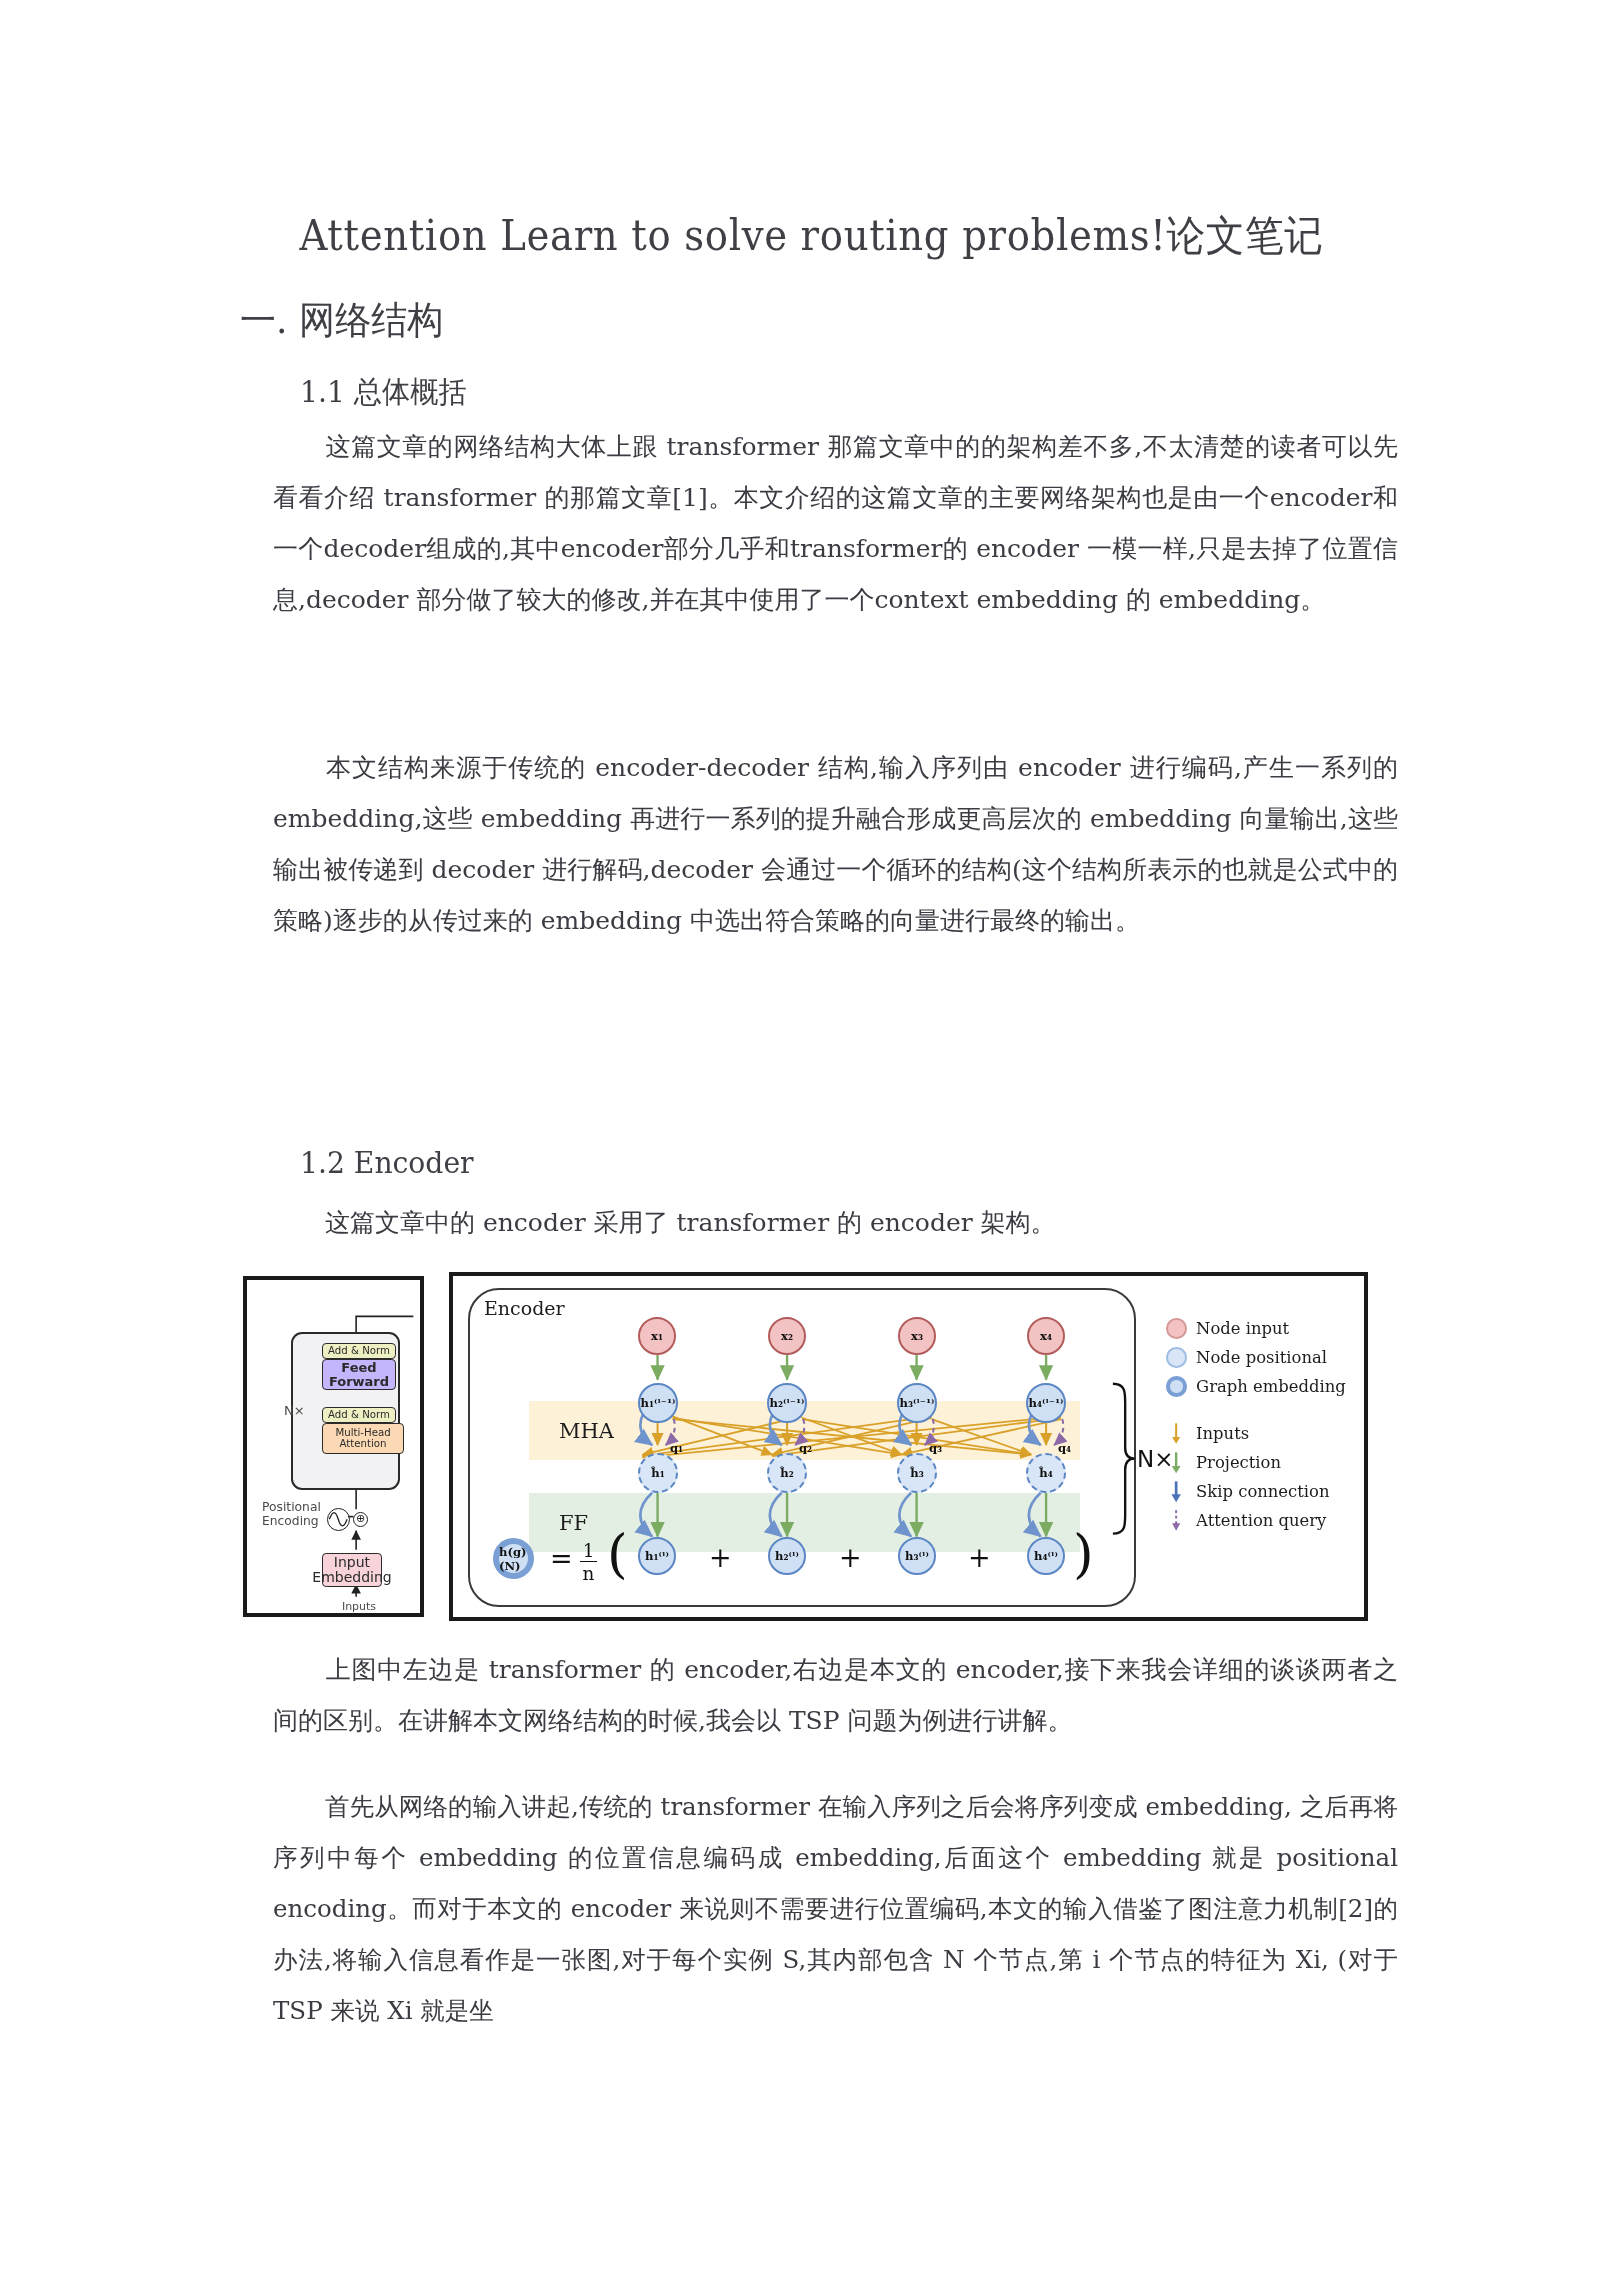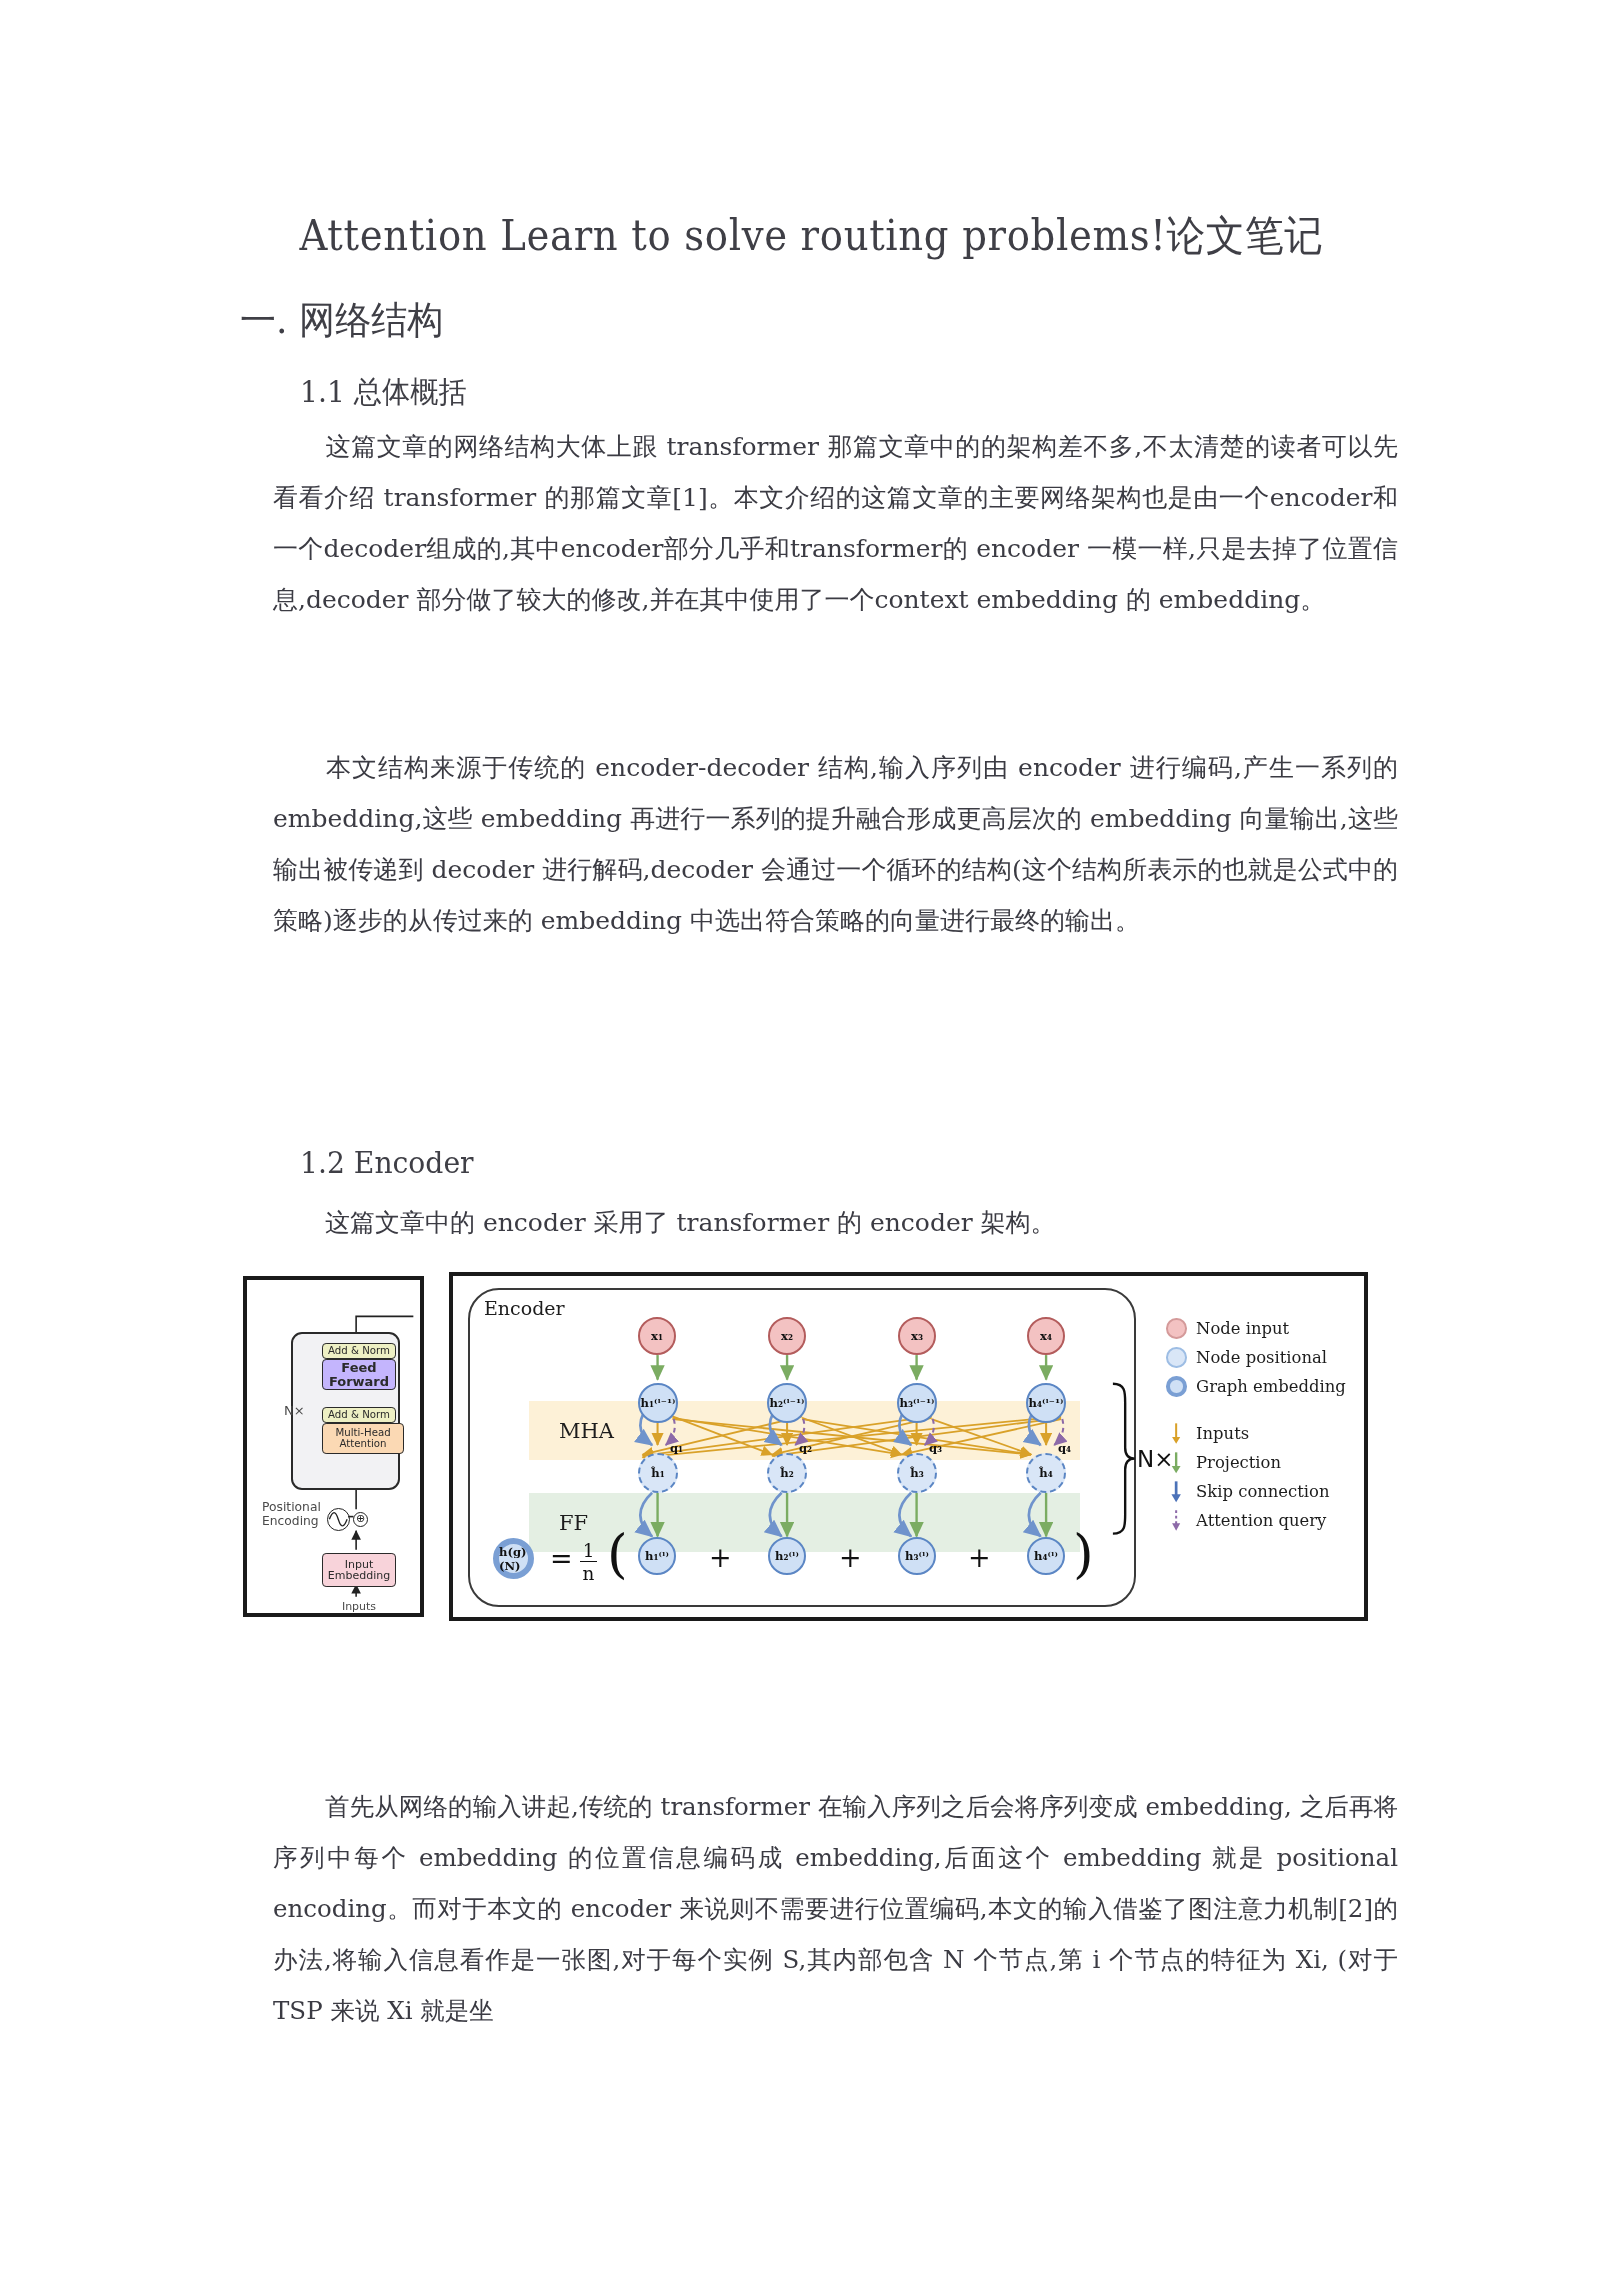--- a/index.html
+++ b/index.html
@@ -116,21 +116,21 @@
     justify-content: center;
     text-align: center;
     font-family: "DejaVu Sans", "Liberation Sans", sans-serif;
     color: #2b2b2b;
     line-height: 1.05;
   }
   .tf-addnorm1 { left: 75px; top: 63px;  width: 74px; height: 16.4px; background: #eef0c4; font-size: 10.2px; }
   .tf-ff       { left: 75px; top: 79px; width: 74px; height: 31px; background: #c4b5fd; font-size: 13px; font-weight: bold; }
   .tf-addnorm2 { left: 75px; top: 127px; width: 74px; height: 16.4px; background: #eef0c4; font-size: 10.2px; }
   .tf-mha      { left: 75px; top: 143px; width: 82px; height: 31px; background: #fbd9b4; font-size: 10.2px; }
-  .tf-inemb    { left: 75px; top: 273px; width: 74px; height: 34px; background: #f8d3da; font-size: 11px; }
+  .tf-inemb    { left: 75px; top: 273px; width: 60px; height: 34px; background: #f8d3da; font-size: 14px; }
 
   .tf-nx {
     position: absolute;
     left: 37px; top: 123px;
     font-family: "DejaVu Sans", "Liberation Sans", sans-serif;
     font-size: 13px;
     color: #4a4a4a;
   }
   .tf-poslabel {
     position: absolute;
@@ -531,17 +531,18 @@
               <path d="M3,21 L9,32 L15,21 z" fill="#8d6aa8"></path>
             </svg>
           </span>
           <span class="lg-txt">Attention query</span>
         </div>
       </div>
 
     </div>
   </div>
 
+  <div class="para" style="top:1644px;"><span class="ind"></span><span>上图中左边是 transformer 的 encoder,右边是本文的 encoder,接下来我会详细的谈谈两者之间的区别。在讲解本文网络结构的时候,我会以 TSP 问题为例进行讲解。</span></div>
 
   <div class="para pcompact" style="top:1781px;"><span class="ind"></span><span>首先从网络的输入讲起,传统的 transformer 在输入序列之后会将序列变成 embedding, 之后再将序列中每个 embedding 的位置信息编码成 embedding,后面这个 embedding 就是 positional encoding。而对于本文的 encoder 来说则不需要进行位置编码,本文的输入借鉴了图注意力机制[2]的办法,将输入信息看作是一张图,对于每个实例 S,其内部包含 N 个节点,第 i 个节点的特征为 Xi, (对于 TSP 来说 Xi 就是坐</span></div>
 
 </div>
 
 
 </body></html>

